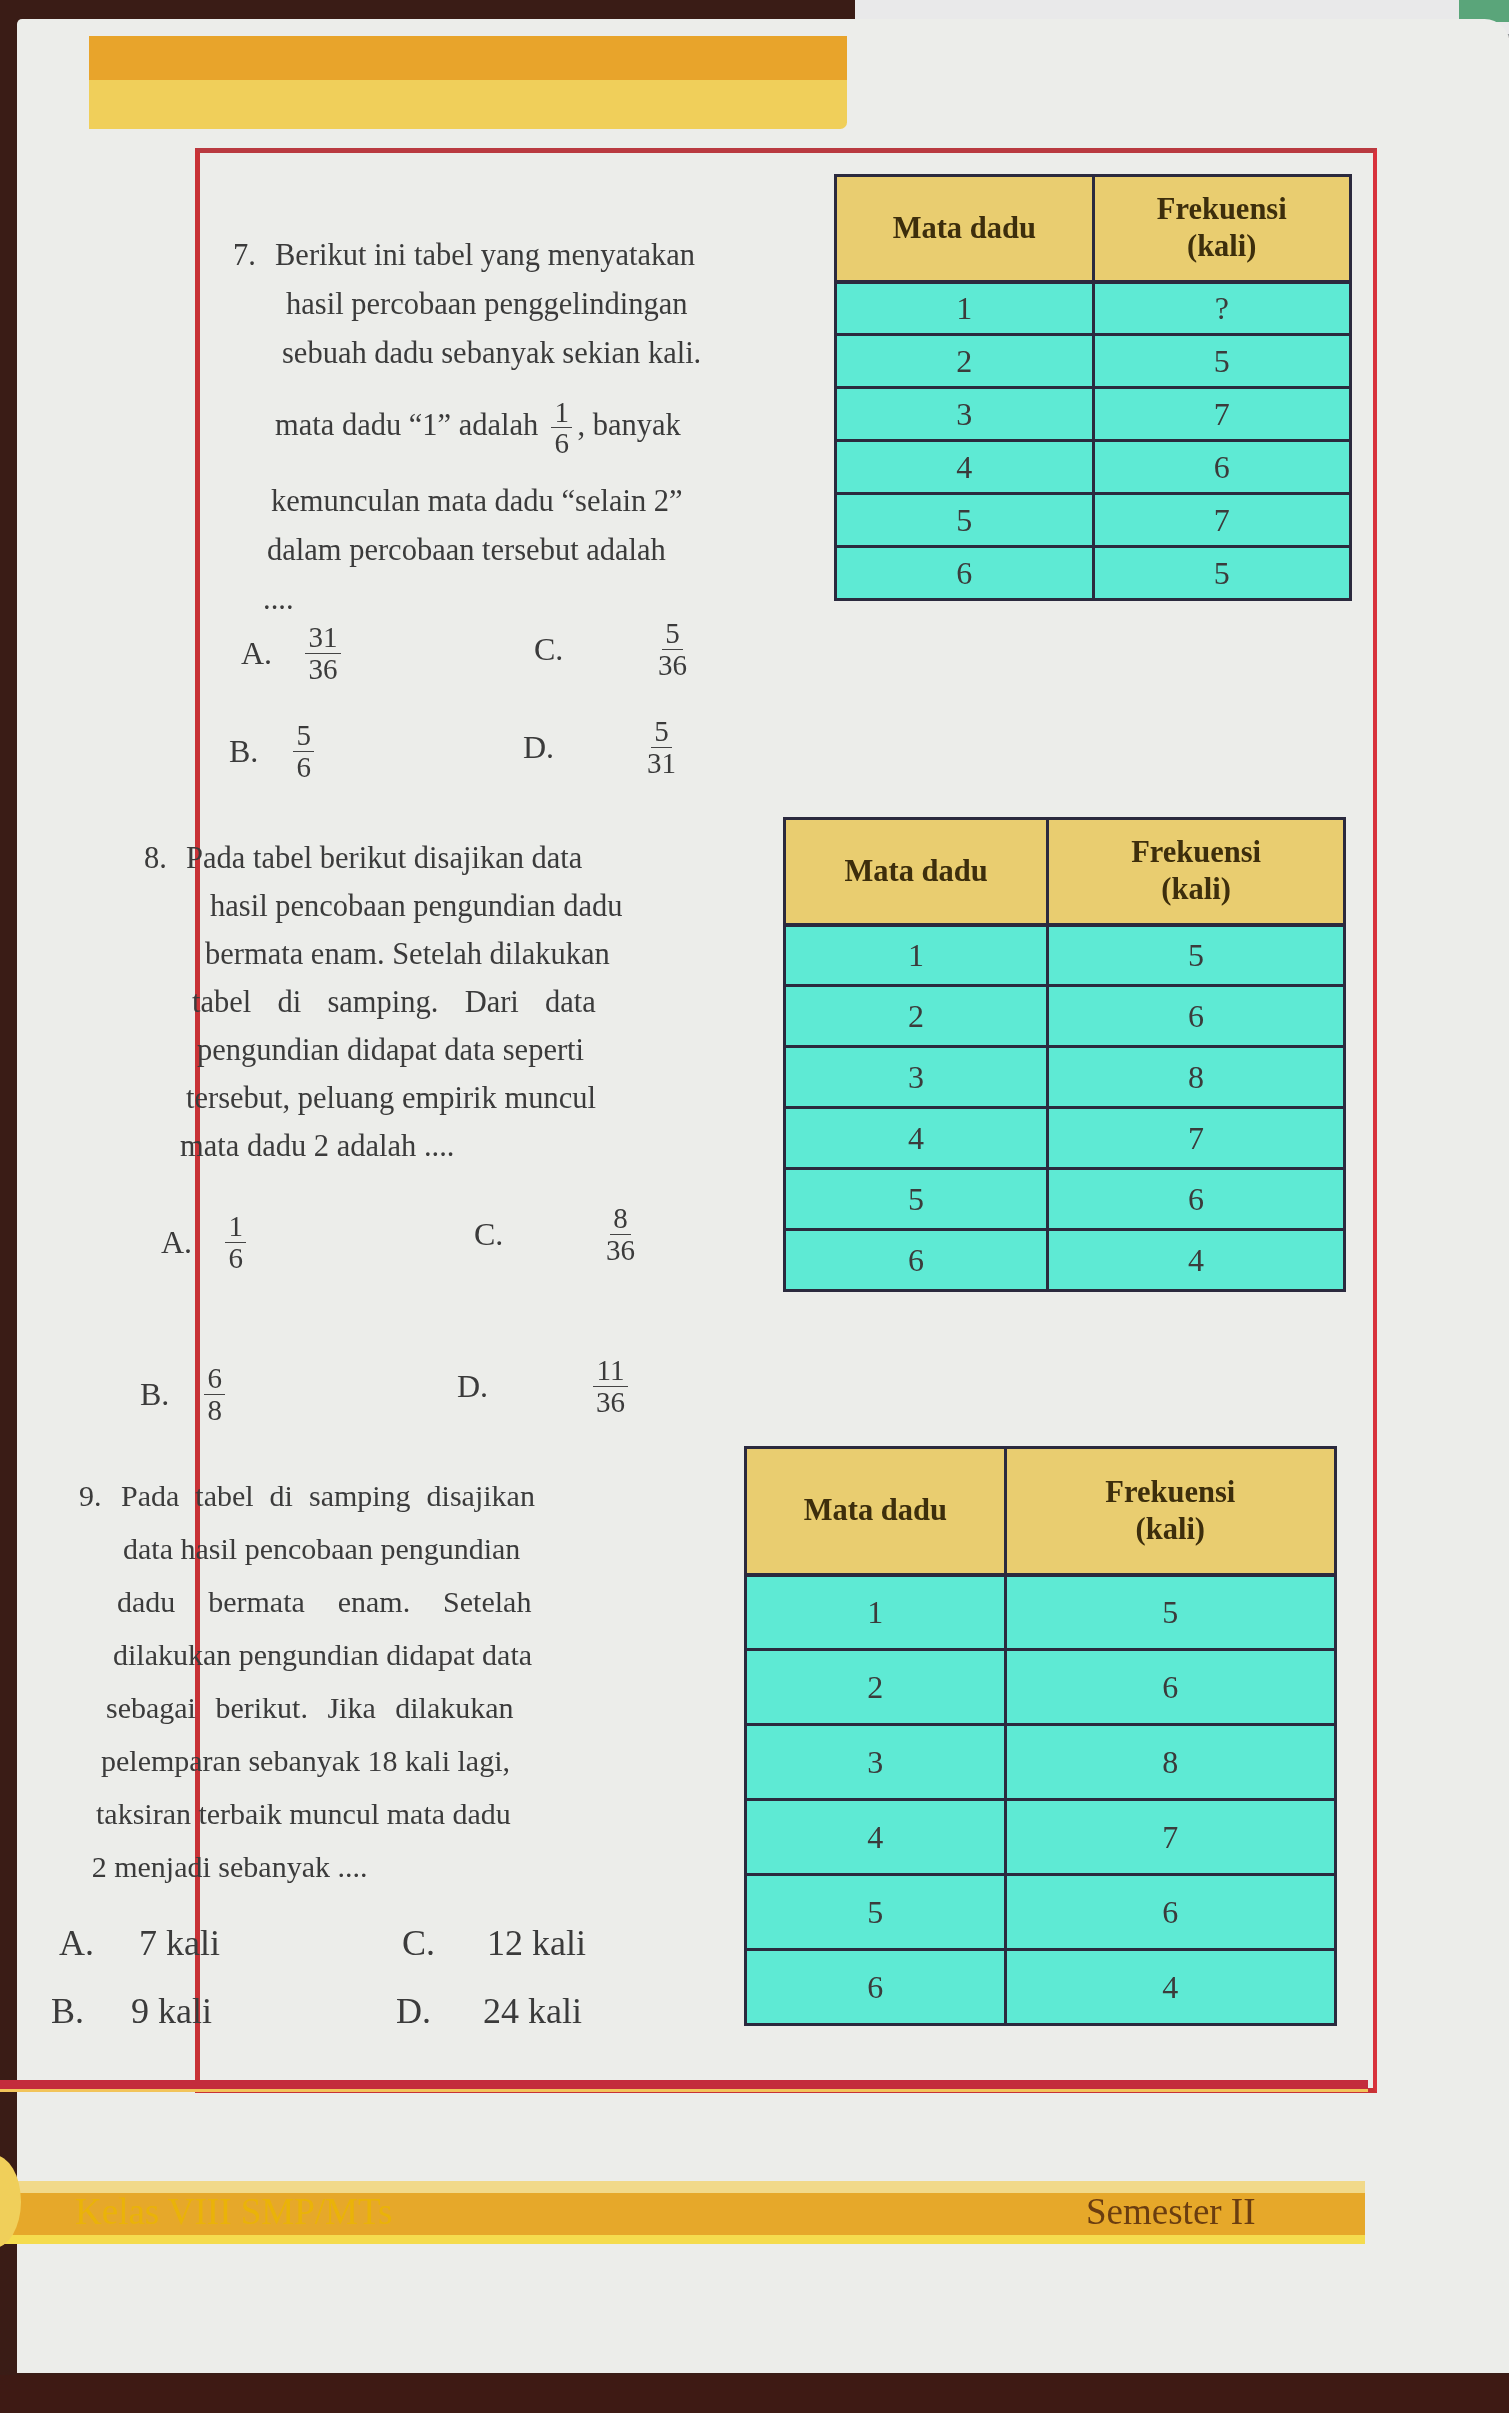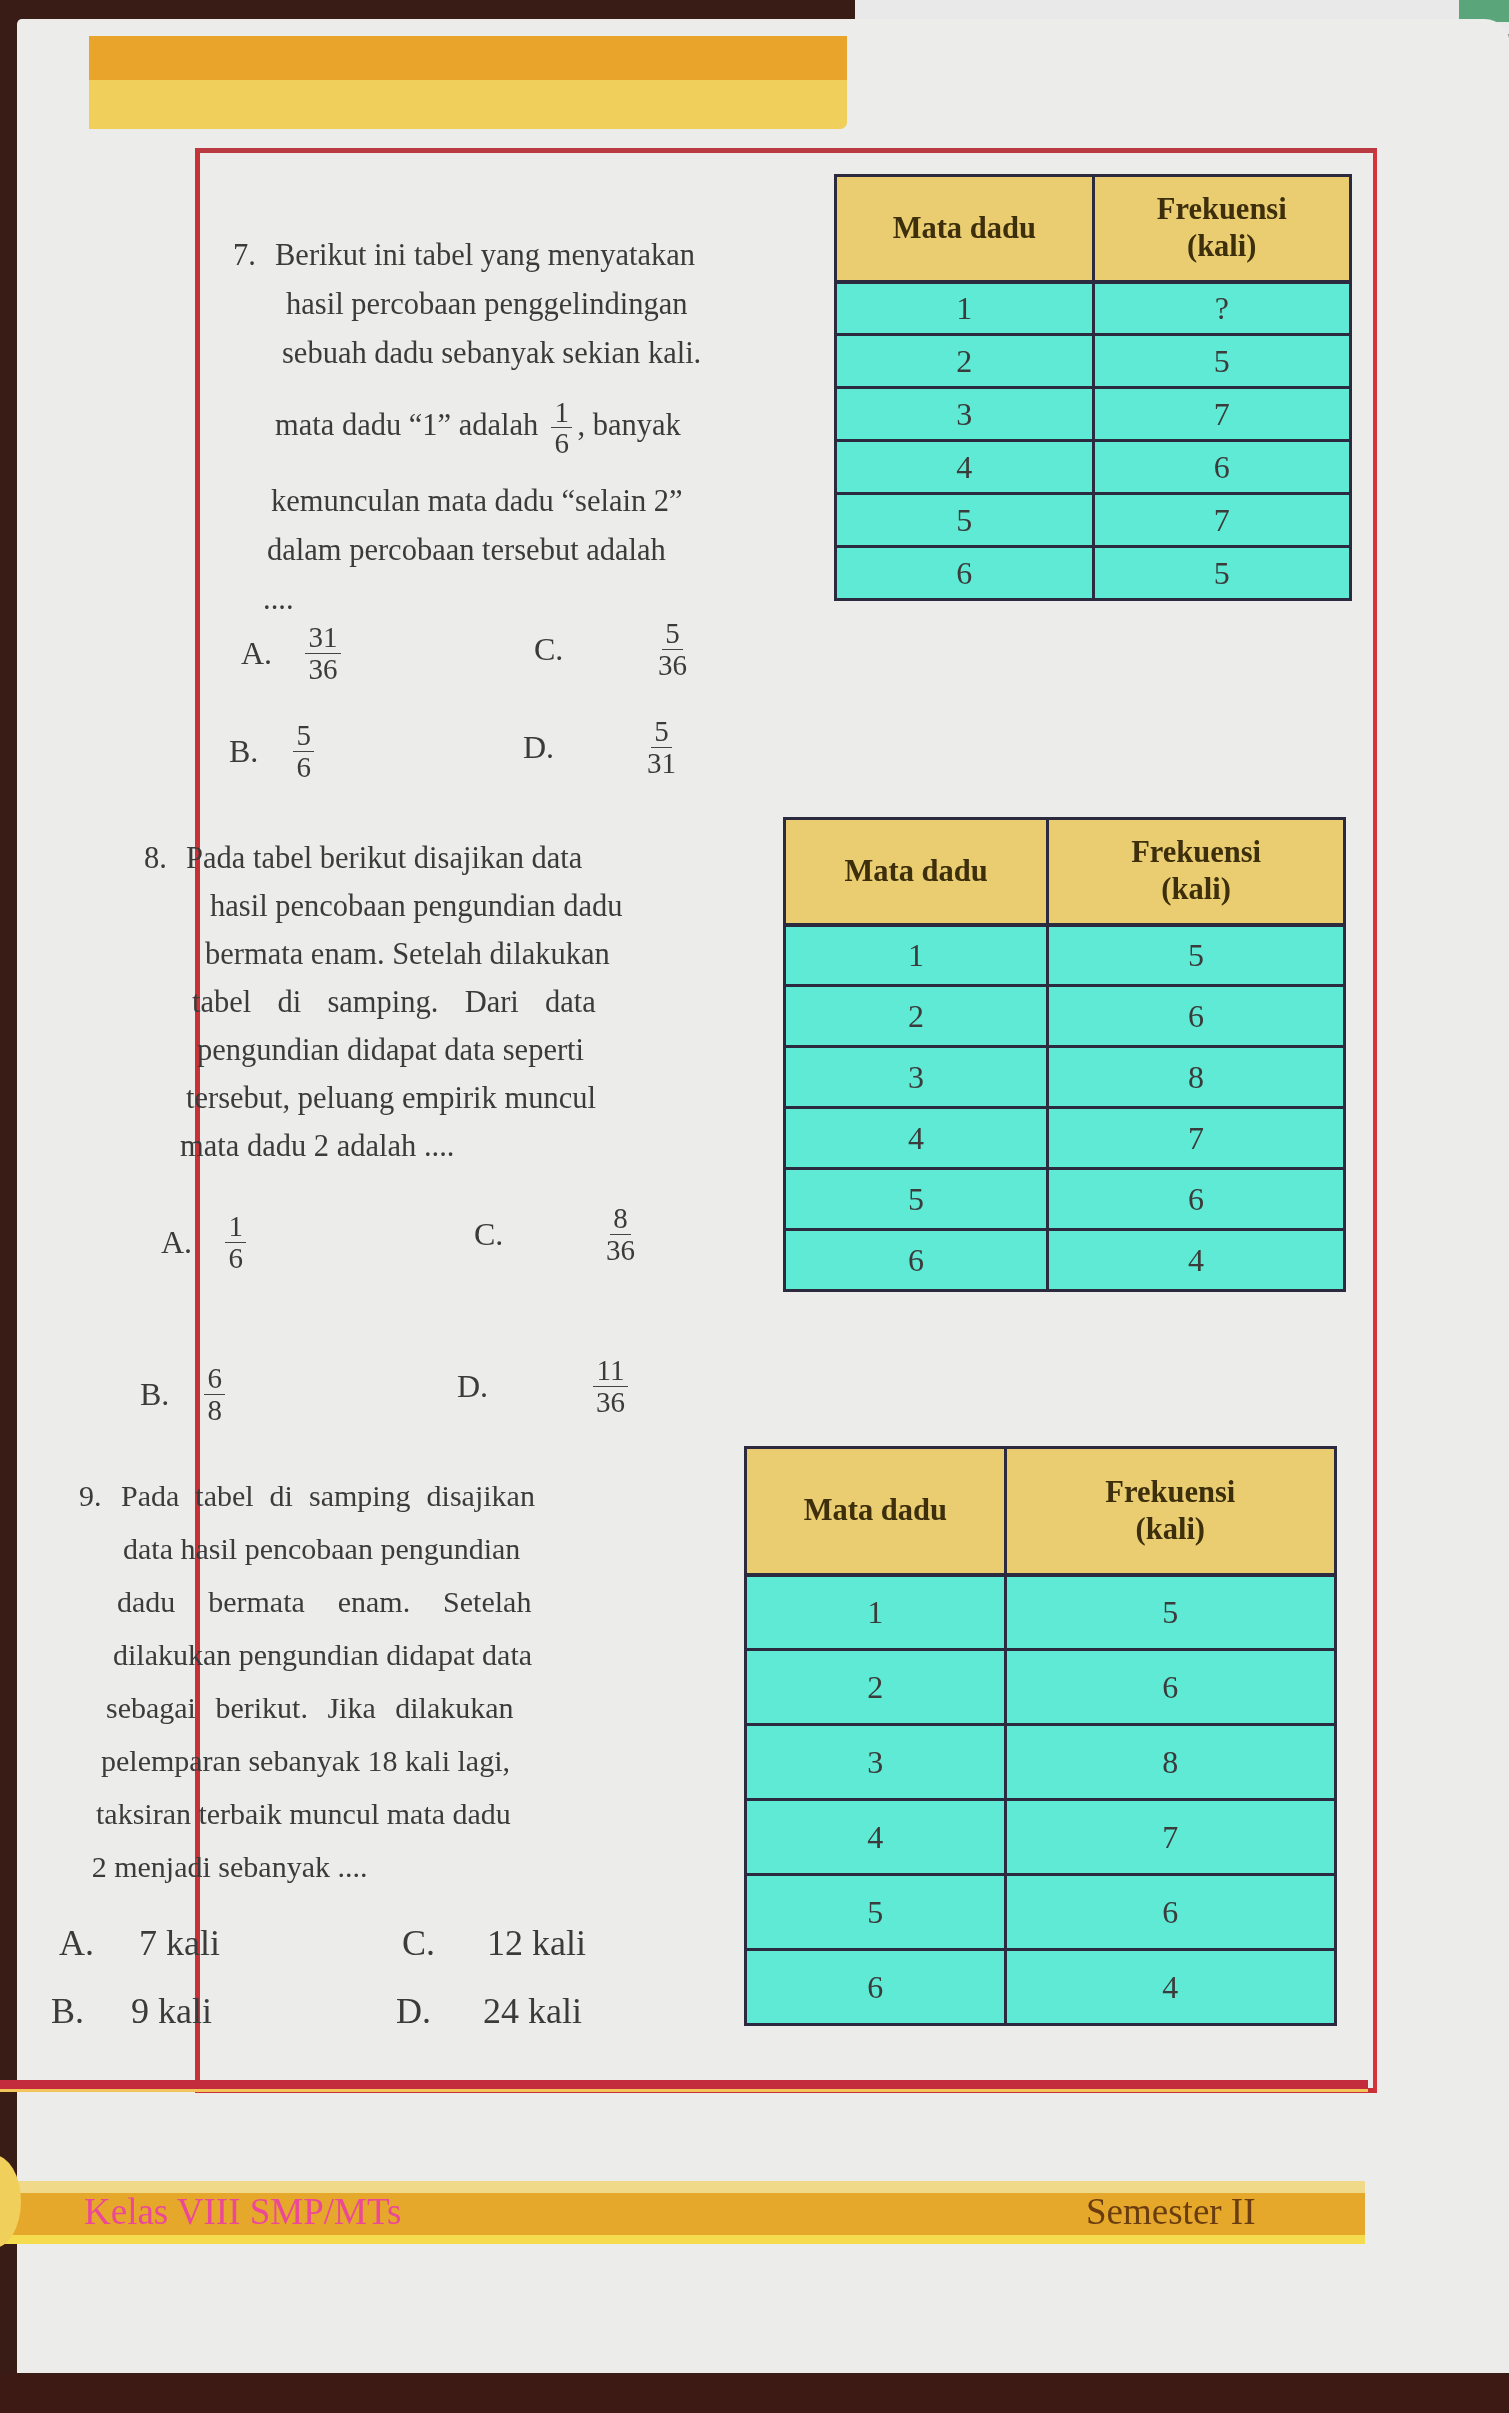--- a/index.html
+++ b/index.html
@@ -21,21 +21,21 @@
   .opts{position:absolute;font-size:32px;color:#3b3b3b;}
   .opt{position:absolute;white-space:nowrap;display:flex;align-items:center;}
   .opt .lbl{display:inline-block;width:59px;}
   table.dt{position:absolute;border-collapse:collapse;border:3.4px solid #2b2a3e;background:#5eead4;}
   table.dt th{background:#e9cd70;color:#3d2e0c;font-family:"Liberation Serif",serif;font-weight:bold;font-size:30.5px;line-height:37px;border:3.4px solid #2b2a3e;border-bottom:4.2px solid #2b2a3e;padding:6.8px 8.5px;}
   table.dt td{border:3.4px solid #2b2a3e;font-size:32px;text-align:center;color:#3b3b3b;padding:0;}
   .footer-band{position:absolute;left:0;top:2181px;width:1365px;height:68px;}
   .footer-band .fb1{height:12px;background:#f1d98a;}
   .footer-band .fb2{height:42px;background:#e6a82a;position:relative;}
   .footer-band .fb3{height:8.5px;background:#f5dc4e;}
-  .footer-left{position:absolute;left:84px;top:2190px;font-size:37px;color:#ec4899;}
+  .footer-left{position:absolute;left:75px;top:2190px;font-size:37px;color:#eab308;}
   .footer-right{position:absolute;left:1086px;top:2190px;font-size:37px;color:#6a3d10;}
   .circle{position:absolute;left:-34px;top:2155px;width:55px;height:93px;border-radius:50%;background:#f0cf5a;}
   .floor{position:absolute;left:0;top:2375px;width:1510px;height:38px;background:#3e1a14;}
 </style>
 </head>
 <body>
 
 <div class="bg-page-under"></div>
 <div class="bg-green"></div>
 

